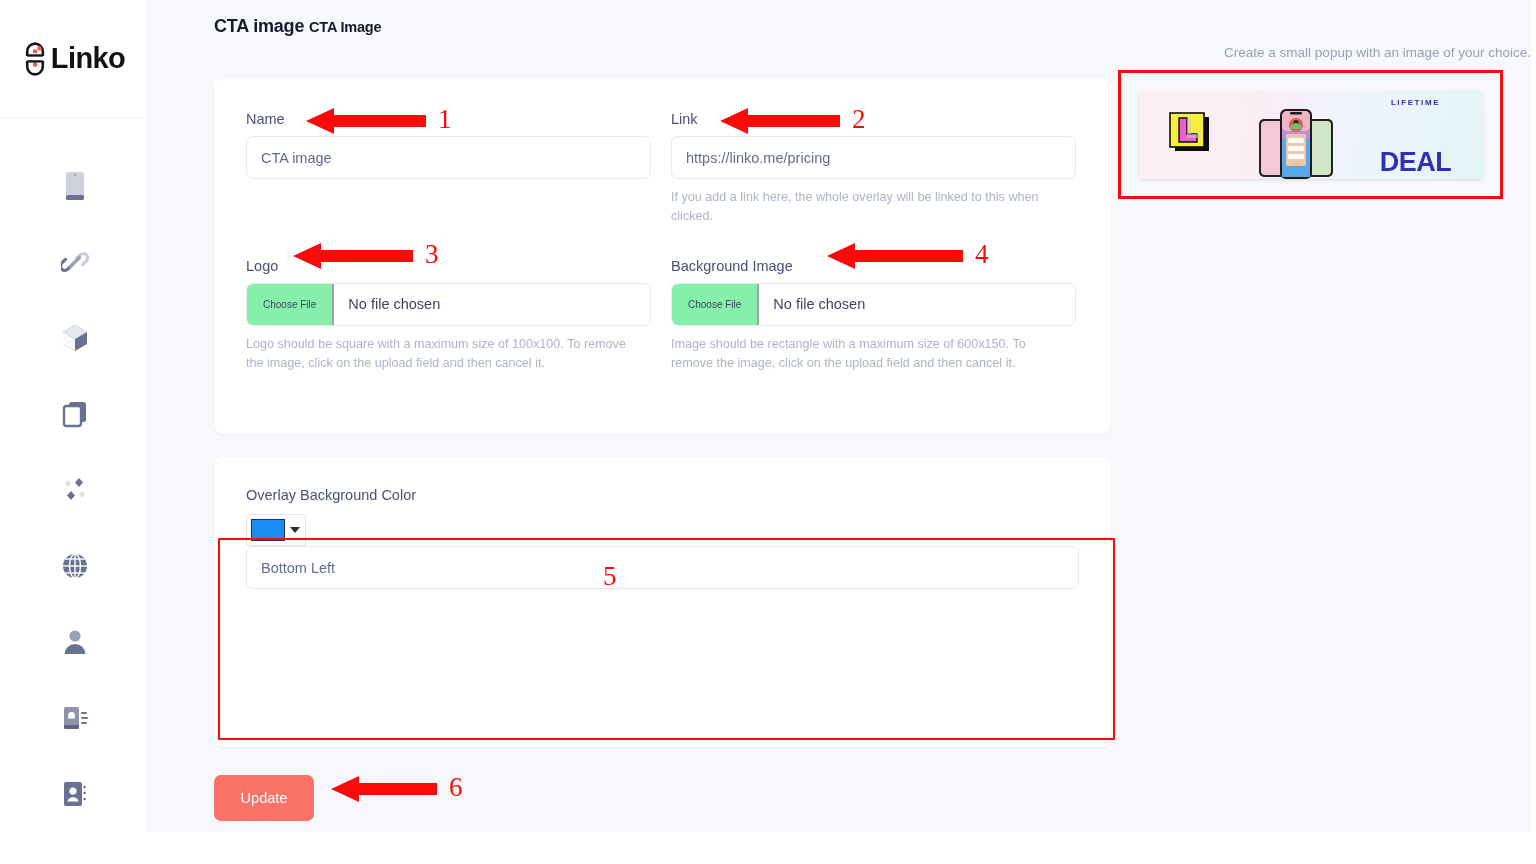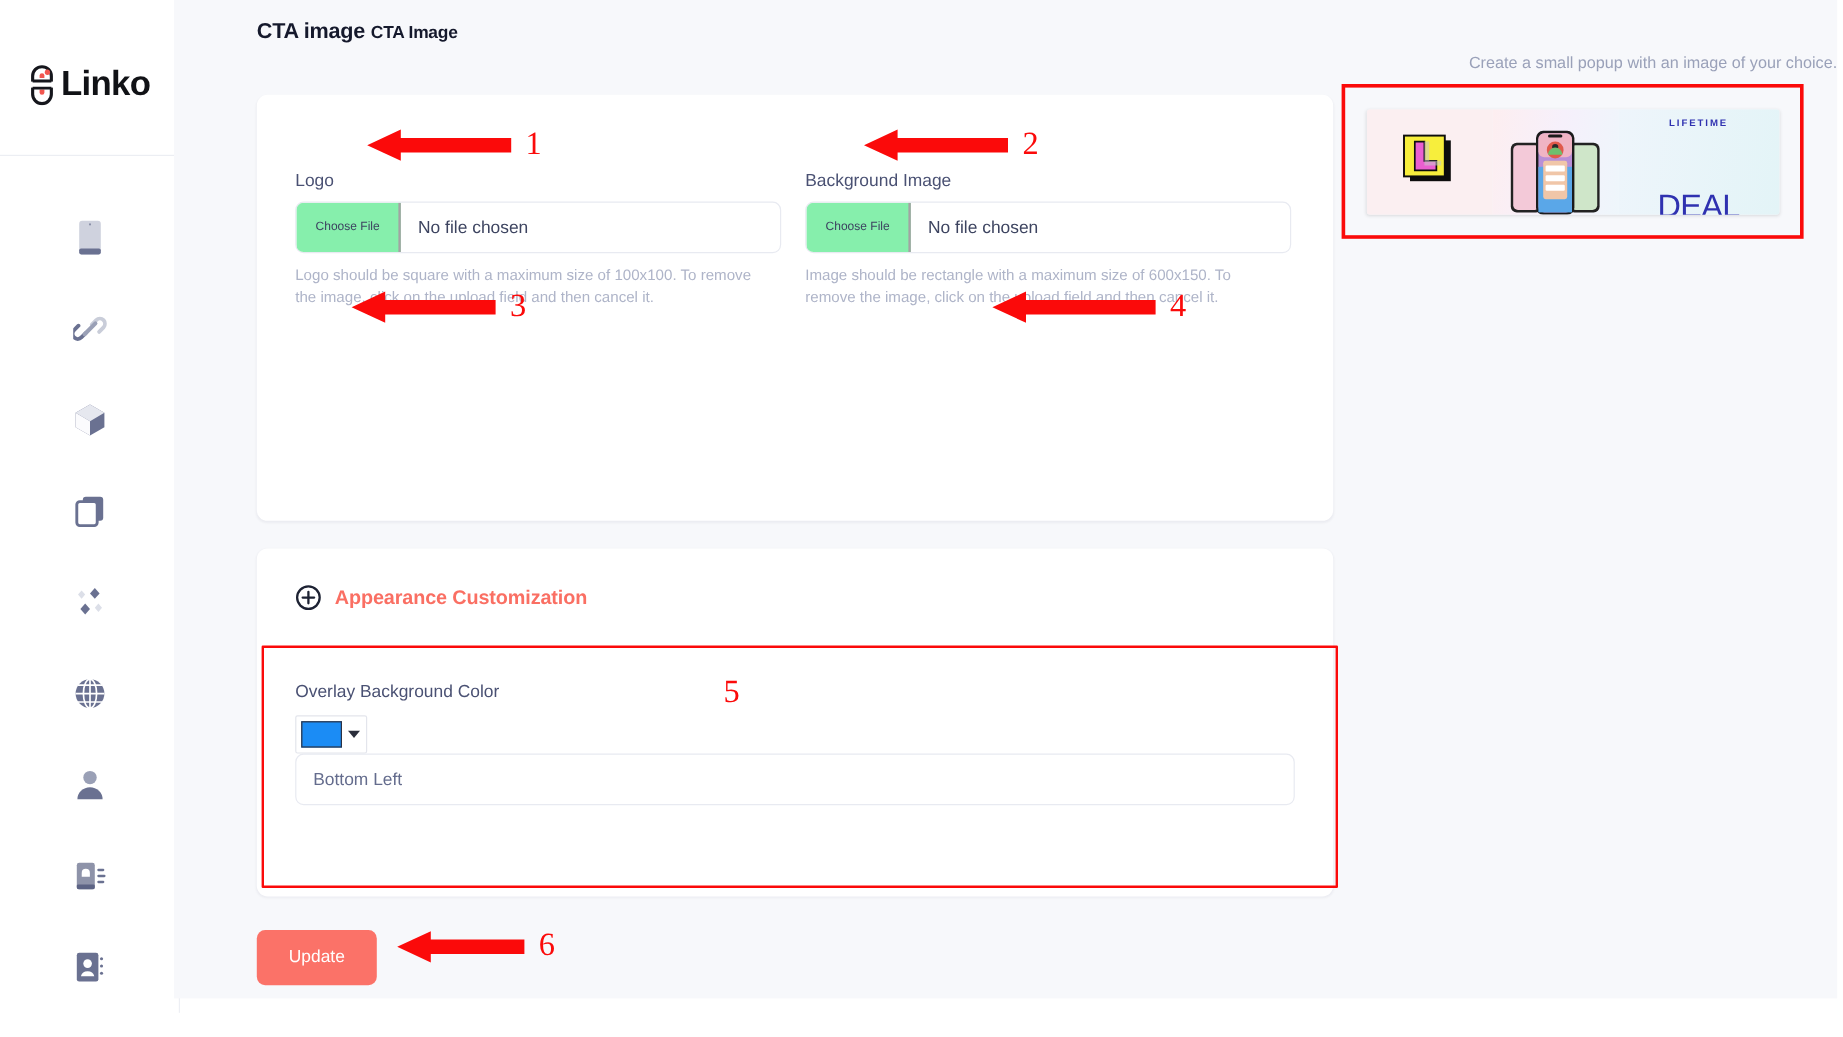--- a/index.html
+++ b/index.html
@@ -8,21 +8,21 @@
     background: #ffffff;
     font-family: "Liberation Sans", sans-serif;
     overflow: hidden;
   }
   .app { position: relative; width: 1536px; height: 864px; background:#ffffff; }
 
   
   .sidebar {
     position: absolute; left: 0; top: 0; width: 150px; height: 832px;
     background: #ffffff; border-right: 1px solid #edeff4;
-    display: flex; flex-direction: column; align-items: center; margin-top: 12px;
+    display: flex; flex-direction: column; align-items: center;
   }
   .logo-wrap {
     height: 122px; width: 100%;
     display: flex; align-items: center; justify-content: center;
     gap: 5px; border-bottom: 1px solid #eceef3;
   }
   .logo-mark { width: 22px; height: 34px; display:block; }
   .logo-text {
     font-size: 29px; font-weight: 700; color: #111216; letter-spacing: -0.6px;
   }
@@ -115,21 +115,21 @@
   }
   .banner {
     width: 344px; height: 88px; display:flex; border-radius: 3px; overflow:hidden;
     box-shadow: 0 1px 3px rgba(0,0,0,.12);
   }
   .banner-a { width: 105px; background:#fbeff1; display:flex; align-items:center; justify-content:center; }
   .banner-b { width: 105px; background: linear-gradient(100deg,#fdeef0 0%,#f6f0fb 50%,#eef6fb 100%); display:flex; align-items:flex-end; justify-content:center; }
   .banner-c { flex:1; background: linear-gradient(100deg,#eef5fb 0%,#e3f4f7 100%); display:flex; flex-direction:column; align-items:center; padding-top:7px;gap:40px; }
 
   .lifetime { font-size: 8px; font-weight:700; color:#2f31b0; letter-spacing:1.6px; }
-  .deal { font-size: 27px; font-weight:400; color:#2f31b0; letter-spacing:-0.5px; line-height:1; margin-top:12px; }
+  .deal { font-size: 27px; font-weight:700; color:#2f31b0; letter-spacing:-0.5px; line-height:1; margin-top:2px; }
   .feature-row { display:flex; gap:14px; margin-top:7px; }
   .feature { display:flex; flex-direction:column; align-items:center; gap:1px; }
   .feature-label { font-size:3.6px; color:#7d8299; }
 
   
   .anno { position: absolute; pointer-events: none; }
   .anno-num {
     position:absolute; color:#fb0a0a; font-size:27px;
     font-family:"Liberation Serif", serif;
   }
@@ -259,20 +259,31 @@
     <div class="page-head">
       <div class="page-title">
         <span>CTA image</span>
         <span class="sub-strong">CTA Image</span>
       </div>
       <div class="page-desc">Create a small popup with an image of your choice.</div>
     </div>
 
     
     <section class="card" id="form-card">
+      <div class="grid2">
+        <div class="col">
+          <label class="field-label">Name</label>
+          <input class="text-input" type="text" value="CTA image" style="">
+        </div>
+        <div class="col">
+          <label class="field-label">Link</label>
+          <input class="text-input" type="text" value="https://linko.me/pricing" style="">
+          <div class="help">If you add a link here, the whole overlay will be linked to this when clicked.</div>
+        </div>
+      </div>
 
       <div class="grid2 row2">
         <div class="col">
           <label class="field-label">Logo</label>
           <div class="file-input">
             <span class="file-btn">Choose File</span>
             <span class="file-name">No file chosen</span>
           </div>
           <div class="help">Logo should be square with a maximum size of 100x100. To remove the image, click on the upload field and then cancel it.</div>
         </div>
@@ -282,27 +293,20 @@
             <span class="file-btn">Choose File</span>
             <span class="file-name">No file chosen</span>
           </div>
           <div class="help">Image should be rectangle with a maximum size of 600x150. To remove the image, click on the upload field and then cancel it.</div>
         </div>
       </div>
     </section>
 
     
     <section class="card" id="appearance-card">
-      <div class="appearance-head">
-        <svg class="plus-icon" viewBox="0 0 22 22">
-          <circle cx="11" cy="11" r="9.4" fill="none" stroke="#1d2233" stroke-width="1.9"></circle>
-          <path d="M11 6.2 V15.8 M6.2 11 H15.8" stroke="#1d2233" stroke-width="1.9" stroke-linecap="round"></path>
-        </svg>
-        <span class="appearance-title">Appearance Customization</span>
-      </div>
 
       <div class="appearance-body">
         <label class="field-label">Overlay Background Color</label>
         <div class="swatch-wrap">
           <span class="swatch" id="color-swatch" style="background: rgb(27, 140, 245);"></span>
           <span class="caret"></span>
         </div>
 
         <input class="text-input" type="text" value="Bottom Left" style="">
       </div>

